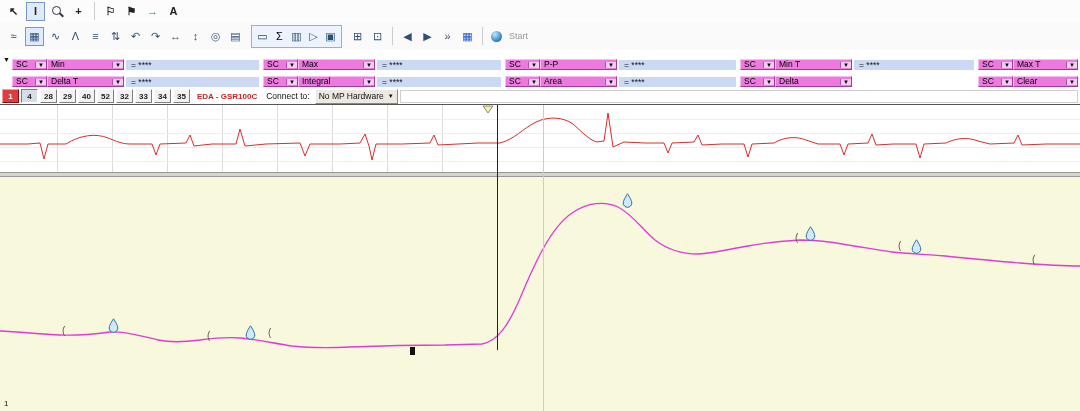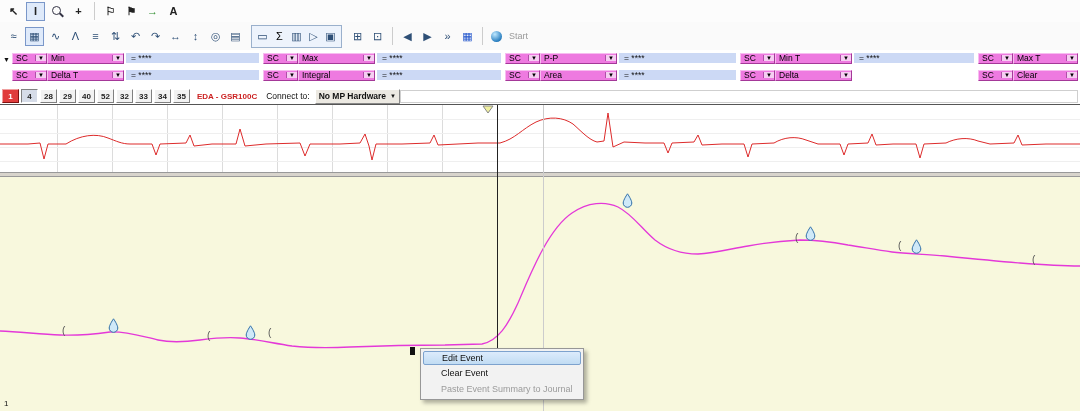--- a/index.html
+++ b/index.html
@@ -24,21 +24,21 @@
   .sep{width:1px;height:18px;background:#ccc;margin:0 3px;}
   .igroup{display:flex;align-items:center;border:1px solid #9ab0cc;background:#edf3fc;
           padding:0 2px;margin:0 4px;height:21px;}
   .ball{width:11px;height:11px;border-radius:50%;margin:0 4px 0 2px;
         background:radial-gradient(circle at 35% 30%,#bfe8ff,#2a7fc0 70%,#1a5a90);}
   .start-label{font-size:9px;color:#9a9a9a;}
 
   
   #meas{position:absolute;left:0;top:50px;width:1080px;height:38px;background:#fff;}
   #collapse-arrow{position:absolute;left:3px;top:6px;font-size:7px;color:#111;}
-  .mcell{position:absolute;height:23px;display:flex;align-items:flex-start;}
+  .mcell{position:absolute;height:23px;display:flex;align-items:center;}
   .combo{display:flex;align-items:center;background:#ee7ae0;font-size:8.5px;line-height:1;
          border:1px solid;border-color:#f7bdf0 #a43898 #a43898 #f7bdf0;padding:0 0 0 3px;color:#000;}
   .combo .lbl{flex:1;white-space:nowrap;overflow:hidden;}
   .combo .dd{font-size:6px;background:#f6cdf2;border-left:1px solid #b050a8;
              padding:0 2px;height:100%;display:flex;align-items:center;margin-left:2px;}
   .chcombo{width:30px;flex:none;}
   .fncombo{width:72px;flex:none;}
   .fncombo.grow{flex:1;}
   .mval{flex:1;background:#ccd9f5;font-size:8.5px;display:flex;align-items:center;
         padding-left:5px;margin-left:2px;white-space:nowrap;overflow:hidden;}
@@ -47,21 +47,21 @@
   #chbar{position:absolute;left:0;top:88px;width:1080px;height:16px;background:#fff;
          display:flex;align-items:center;gap:2px;padding-left:2px;}
   .chbtn{min-width:13px;height:12px;border:1px solid;border-color:#fff #808080 #808080 #fff;
          background:#f2f2f2;font-size:8px;font-weight:bold;display:flex;align-items:center;
          justify-content:center;padding:0 1px;color:#222;}
   .chbtn.hot{background:#e03c3c;color:#fff;border-color:#f0a0a0 #801010 #801010 #f0a0a0;}
   .chbtn.pressed{background:#d6dce8;border-color:#808080 #fff #fff #808080;}
   .chan-label{color:#cc2222;font-size:8px;font-weight:bold;margin:0 7px 0 5px;white-space:nowrap;}
   .connect-label{font-size:8.5px;margin-right:3px;white-space:nowrap;}
   .hw-select{display:flex;align-items:center;background:#ece9e2;border:1px solid;
-             border-color:#fff #888 #888 #fff;font-size:8.5px;font-weight:bold;
+             border-color:#fff #888 #888 #fff;font-size:8.5px;font-weight:normal;
              padding:0 3px;height:13px;white-space:nowrap;}
   .hw-select .dd{font-size:6px;margin-left:4px;}
   .strip{position:absolute;left:400px;top:2px;width:676px;height:11px;background:#fff;
          border:1px solid #cfcfcf;}
 
   
   #chart1{position:absolute;left:0;top:104px;width:1080px;height:68px;background:#fff;
           border-top:1px solid #555;overflow:hidden;}
   #split{position:absolute;left:0;top:172px;width:1080px;height:5px;background:#d8d4cc;
          border-top:1px solid #999;border-bottom:1px solid #999;box-sizing:border-box;}
@@ -313,22 +313,17 @@
         <span class="paren" style="left: 62px; top: 148px;">(</span>
         <span class="paren" style="left: 207px; top: 153px;">(</span>
         <span class="paren" style="left: 268px; top: 150px;">(</span>
         <span class="paren" style="left: 795px; top: 55px;">(</span>
         <span class="paren" style="left: 898px; top: 63px;">(</span>
         <span class="paren" style="left: 1032px; top: 77px;">(</span>
       </div>
     <div id="evt-anchor"></div>
     <span id="bottom-ch-label">1</span>
 
-    <div id="menu">
-      <div class="mitem hl">Edit Event</div>
-      <div class="mitem">Clear Event</div>
-      <div class="mitem dis">Paste Event Summary to Journal</div>
-    </div>
   </div>
 
   <div id="grid-543"></div>
   <div id="cursor-line"></div>
 </div>
 
 </body></html>

